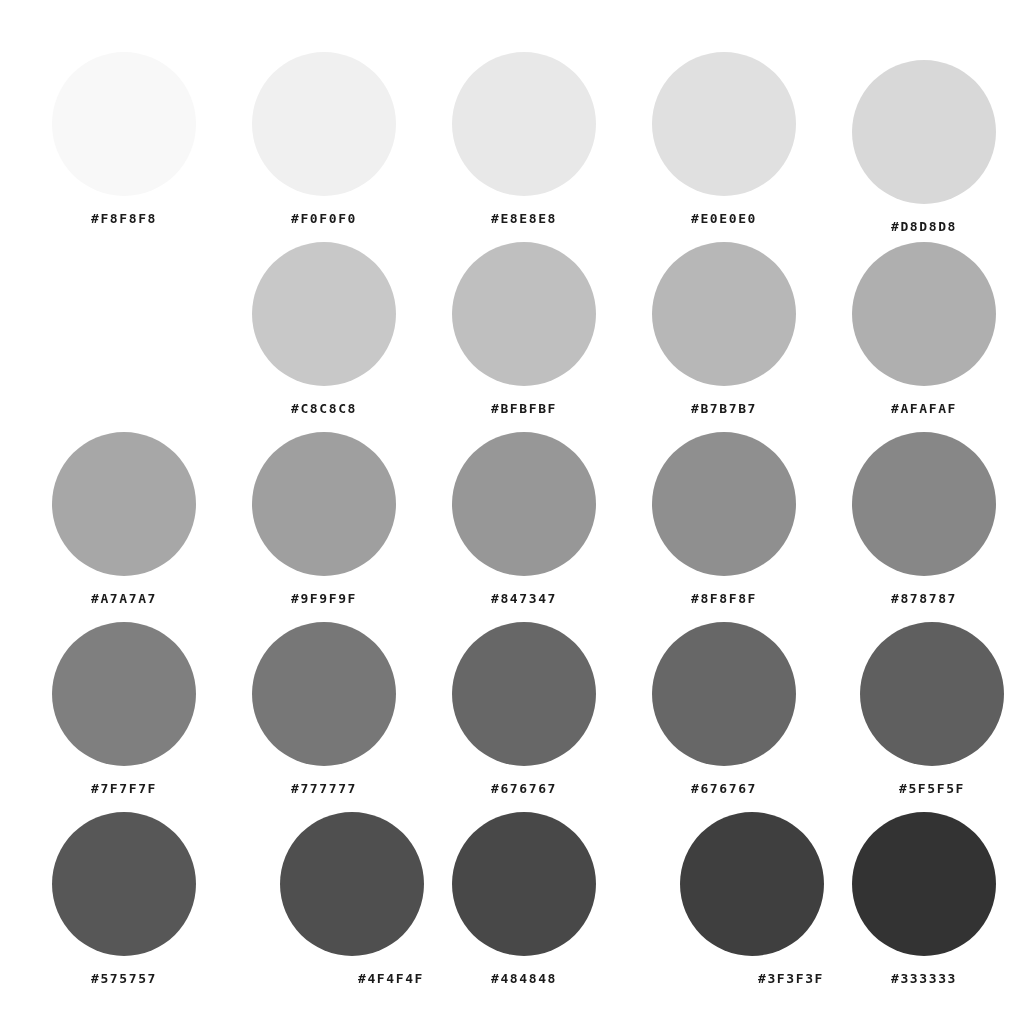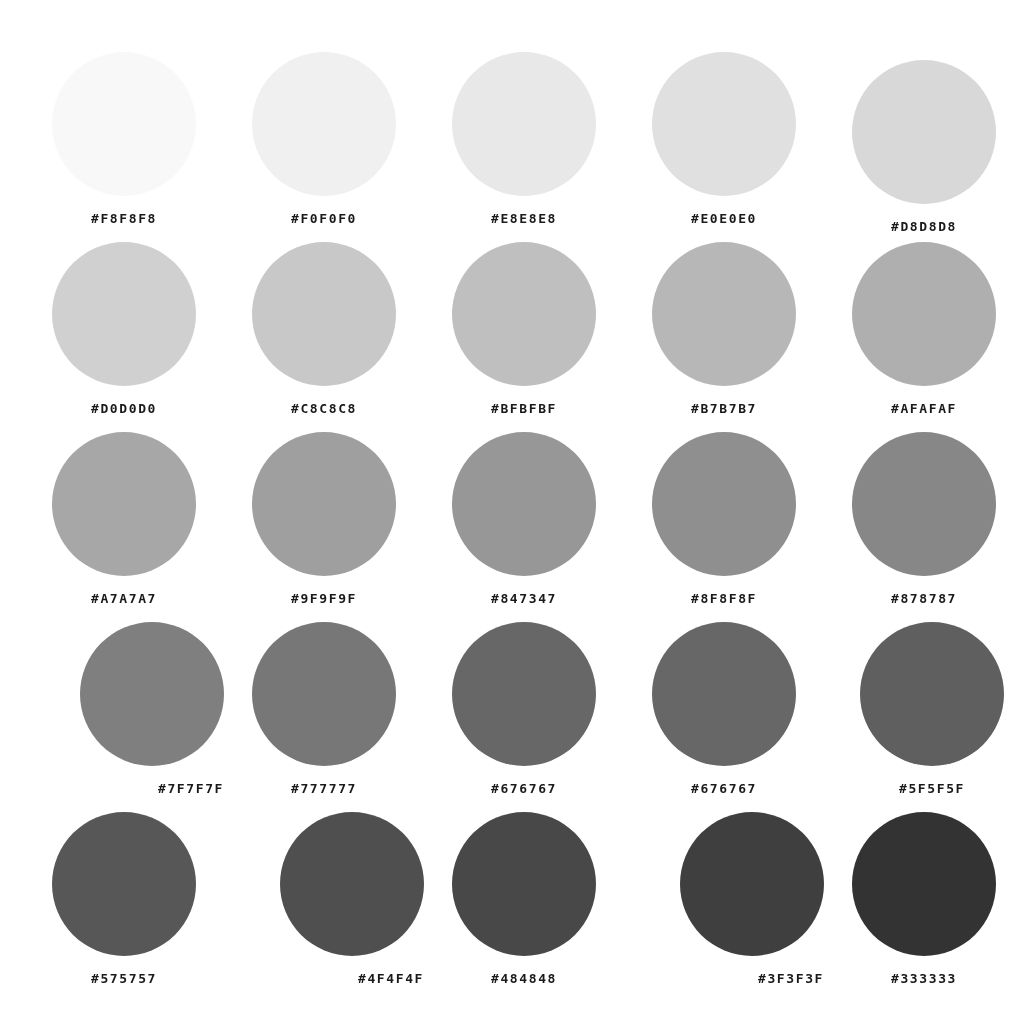--- a/index.html
+++ b/index.html
@@ -65,24 +65,20 @@
       <div class="swatch-label">#E8E8E8</div>
     </div>
     <div class="swatch-cell" style="left: 624px; top: 52px;">
       <div class="swatch-circle" style="background: rgb(224, 224, 224);"></div>
       <div class="swatch-label">#E0E0E0</div>
     </div>
     <div class="swatch-cell" style="left: 824px; top: 60px;">
       <div class="swatch-circle" style="background: rgb(216, 216, 216);"></div>
       <div class="swatch-label">#D8D8D8</div>
     </div>
-    <div class="swatch-cell" style="left: 24px; top: 242px;">
-      <div class="swatch-circle" style="background: rgb(208, 208, 208);"></div>
-      <div class="swatch-label">#D0D0D0</div>
-    </div>
     <div class="swatch-cell" style="left: 224px; top: 242px;">
       <div class="swatch-circle" style="background: rgb(200, 200, 200);"></div>
       <div class="swatch-label">#C8C8C8</div>
     </div>
     <div class="swatch-cell" style="left: 424px; top: 242px;">
       <div class="swatch-circle" style="background: rgb(191, 191, 191);"></div>
       <div class="swatch-label">#BFBFBF</div>
     </div>
     <div class="swatch-cell" style="left: 624px; top: 242px; justify-content: center;">
       <div class="swatch-circle" style="background: rgb(183, 183, 183);"></div>
@@ -105,21 +101,21 @@
       <div class="swatch-label">#847347</div>
     </div>
     <div class="swatch-cell" style="left: 624px; top: 432px;">
       <div class="swatch-circle" style="background: rgb(143, 143, 143);"></div>
       <div class="swatch-label">#8F8F8F</div>
     </div>
     <div class="swatch-cell" style="left: 824px; top: 432px;">
       <div class="swatch-circle" style="background: rgb(135, 135, 135);"></div>
       <div class="swatch-label">#878787</div>
     </div>
-    <div class="swatch-cell" style="left: 24px; top: 622px; align-items: flex-end;">
+    <div class="swatch-cell" style="left: 24px; top: 622px;">
       <div class="swatch-circle" style="background: rgb(127, 127, 127);"></div>
       <div class="swatch-label">#7F7F7F</div>
     </div>
     <div class="swatch-cell" style="left: 224px; top: 622px;">
       <div class="swatch-circle" style="background: rgb(119, 119, 119);"></div>
       <div class="swatch-label">#777777</div>
     </div>
     <div class="swatch-cell" style="left: 424px; top: 622px;">
       <div class="swatch-circle" style="background: rgb(103, 103, 103);"></div>
       <div class="swatch-label">#676767</div>

